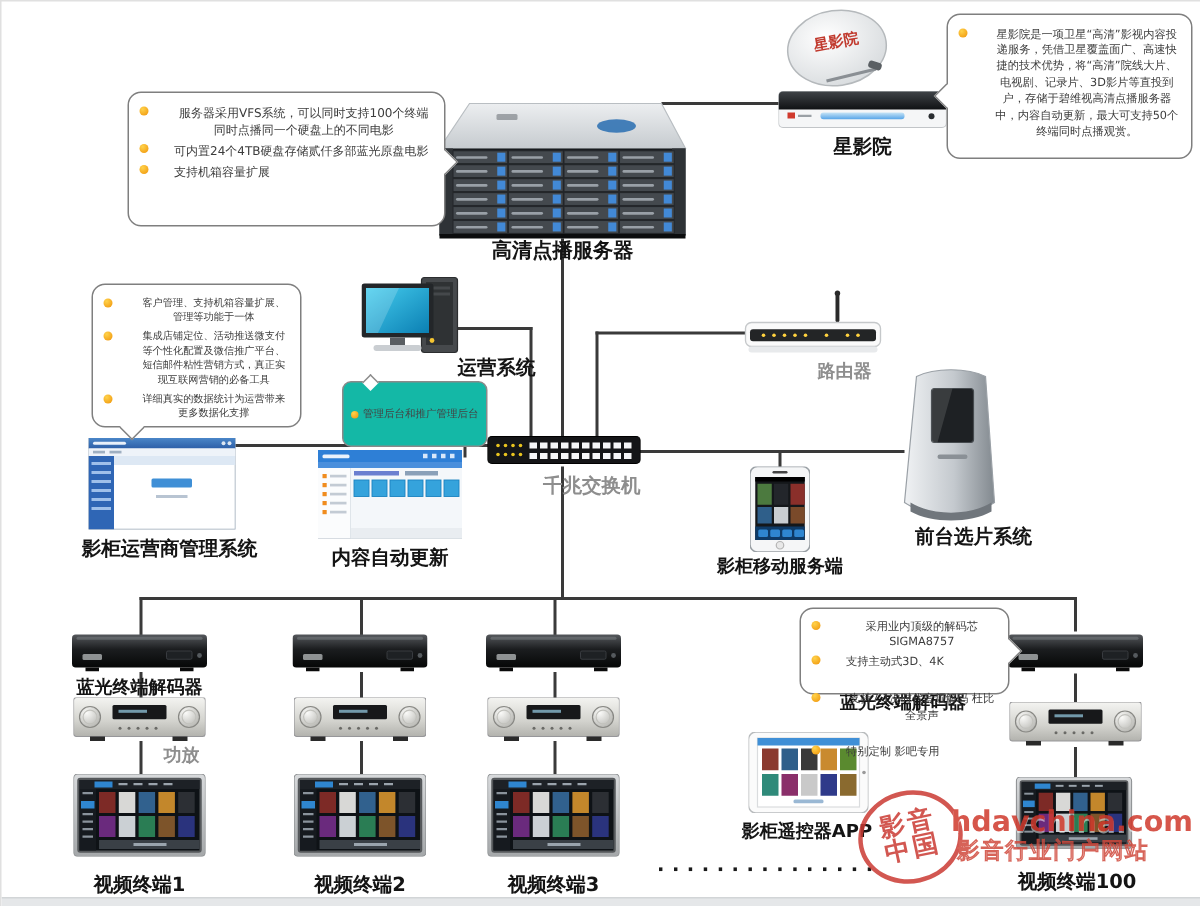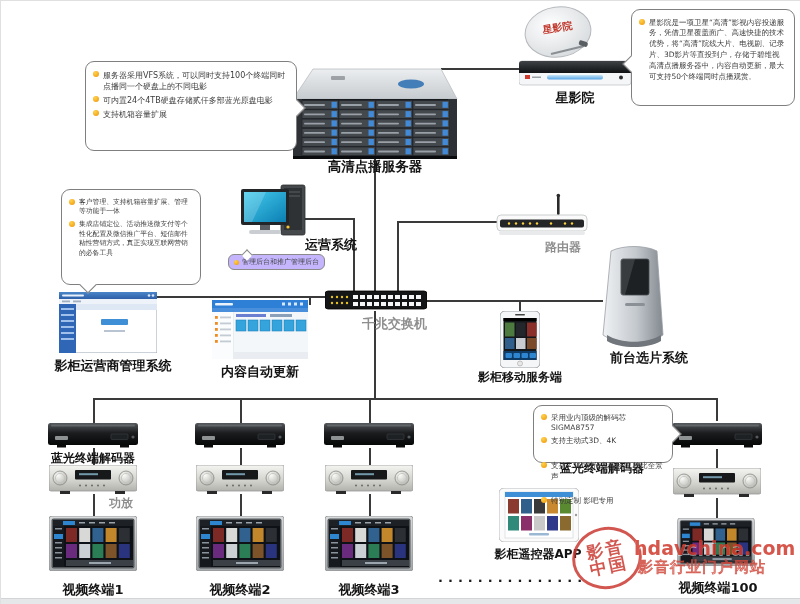--- a/index.html
+++ b/index.html
@@ -5,35 +5,35 @@
   html,body{margin:0;padding:0;background:#fff;}
   #stage{position:relative;width:800px;height:604px;background:#fff;border:1px solid #e0e0e0;
          font-family:"DejaVu Sans","Liberation Sans",sans-serif;overflow:hidden;}
   .cline{position:absolute;background:#3a3a3a;z-index:1;}
   .dev{position:absolute;z-index:4;}
   .lbl{position:absolute;text-align:center;font-weight:bold;color:#141414;font-size:13px;z-index:4;white-space:nowrap;}
   .lbl.sm{font-size:12px;}
   .lbl.gray{color:#8e8e8e;text-align:right;}
   .callout{position:absolute;background:#fff;border:1.5px solid #7f7f7f;border-radius:9px;
            padding:5px 7px;box-sizing:border-box;z-index:6;}
-  .callout .item{display:flex;gap:4px;margin:2.5px 0;align-items:flex-start;}
+  .callout .item{display:flex;gap:17px;margin:2.5px 0;align-items:flex-start;text-align:center;}
   .callout .dot{flex:0 0 auto;width:6px;height:6px;border-radius:50%;margin-top:1px;
                 background:radial-gradient(circle at 35% 30%,#ffd24a,#ef9309);}
   .callout .txt{line-height:1.45;color:#3c3c3c;font-weight:500;}
   .c-server .txt{font-size:8px;}
   .c-sat .txt{font-size:7.5px;}
   .c-ops .txt{font-size:6.8px;}
   .c-dec .txt{font-size:7.5px;}
   .ptr{position:absolute;width:11px;height:11px;background:#fff;transform:rotate(45deg);z-index:7;}
   .ptr.r{border-top:1.5px solid #7f7f7f;border-right:1.5px solid #7f7f7f;}
   .ptr.l{border-bottom:1.5px solid #7f7f7f;border-left:1.5px solid #7f7f7f;}
   .ptr.d{border-bottom:1.5px solid #7f7f7f;border-right:1.5px solid #7f7f7f;}
   .ptr.u{border-top:1px solid #8a8a8a;border-left:1px solid #8a8a8a;width:7px;height:7px;}
-  .note{position:absolute;border:1px solid #8a8a8a;border-radius:6px;background:#c4b5fd;display:flex;
-        align-items:center;gap:3px;padding:2px 5px;font-size:7px;color:#444;z-index:6;white-space:nowrap;}
+  .note{position:absolute;border:1px solid #8a8a8a;border-radius:6px;background:#14b8a6;display:flex;
+        align-items:center;gap:3px;padding:16px 5px;font-size:7px;color:#444;z-index:6;white-space:nowrap;}
   .note .dot{width:5px;height:5px;border-radius:50%;background:radial-gradient(circle at 35% 30%,#ffd24a,#ef9309);}
   #ellipsis{position:absolute;font-weight:bold;color:#1a1a1a;font-size:13px;letter-spacing:5px;z-index:4;}
   #watermark{position:absolute;left:0;top:0;width:800px;height:604px;z-index:30;opacity:.85;pointer-events:none;}
   #wm-stamp{position:absolute;left:571px;top:526px;width:64px;height:56px;border:3px solid #cb3a33;
             border-radius:50%;transform:rotate(-12deg);display:flex;flex-direction:column;
             align-items:center;justify-content:center;color:#cb3a33;font-weight:bold;
             font-size:17px;line-height:1.02;letter-spacing:2px;}
   #wm-site{position:absolute;left:633px;top:536px;font-size:19px;font-weight:bold;color:#d0392c;
            text-shadow:0 1px 0 rgba(255,255,255,.6);}
   #wm-tag{position:absolute;left:637px;top:557px;font-size:15px;font-weight:normal;letter-spacing:1px;
@@ -222,20 +222,24 @@
   </div>
 
   <div class="callout c-ops" style="left:60px;top:188px;width:140px;height:96px">
     <div class="item">
         <span class="dot"></span>
         <span class="txt">客户管理、支持机箱容量扩展、管理等功能于一体</span>
       </div>
     <div class="item">
         <span class="dot"></span>
         <span class="txt">集成店铺定位、活动推送微支付等个性化配置及微信推广平台、短信邮件粘性营销方式，真正实现互联网营销的必备工具</span>
+      </div>
+    <div class="item">
+        <span class="dot"></span>
+        <span class="txt">详细真实的数据统计为运营带来更多数据化支撑</span>
       </div>
     <div class="ptr d" style="left:20px;bottom:-7px"></div>
   </div>
 
   <div class="callout c-dec" style="left:532px;top:404px;width:140px;height:58px">
     <div class="item" style="margin:1.5px 0">
         <span class="dot"></span>
         <span class="txt">采用业内顶级的解码芯SIGMA8757</span>
       </div>
     <div class="item" style="margin:1.5px 0">

